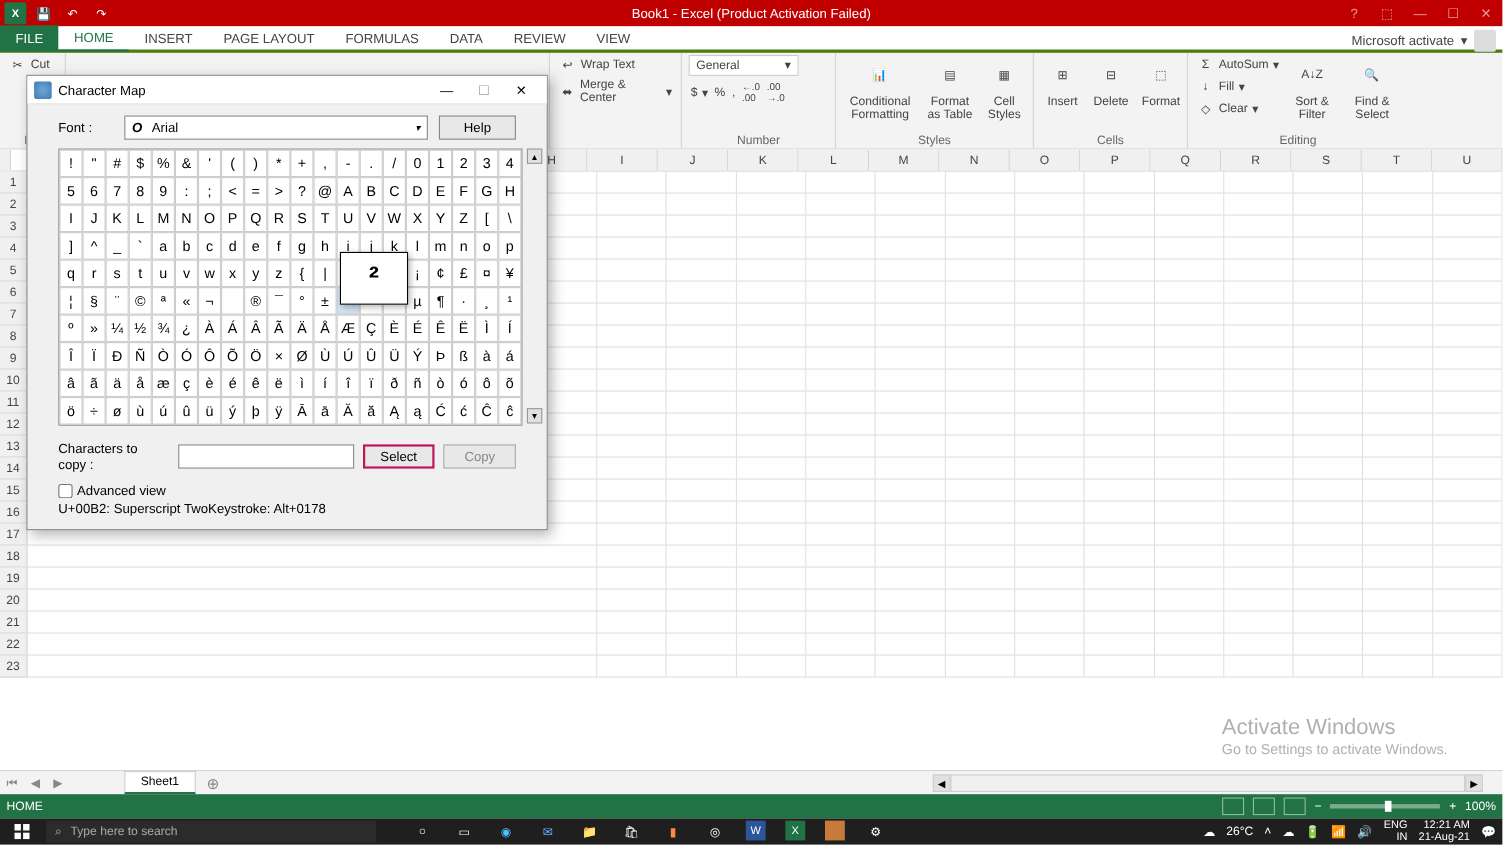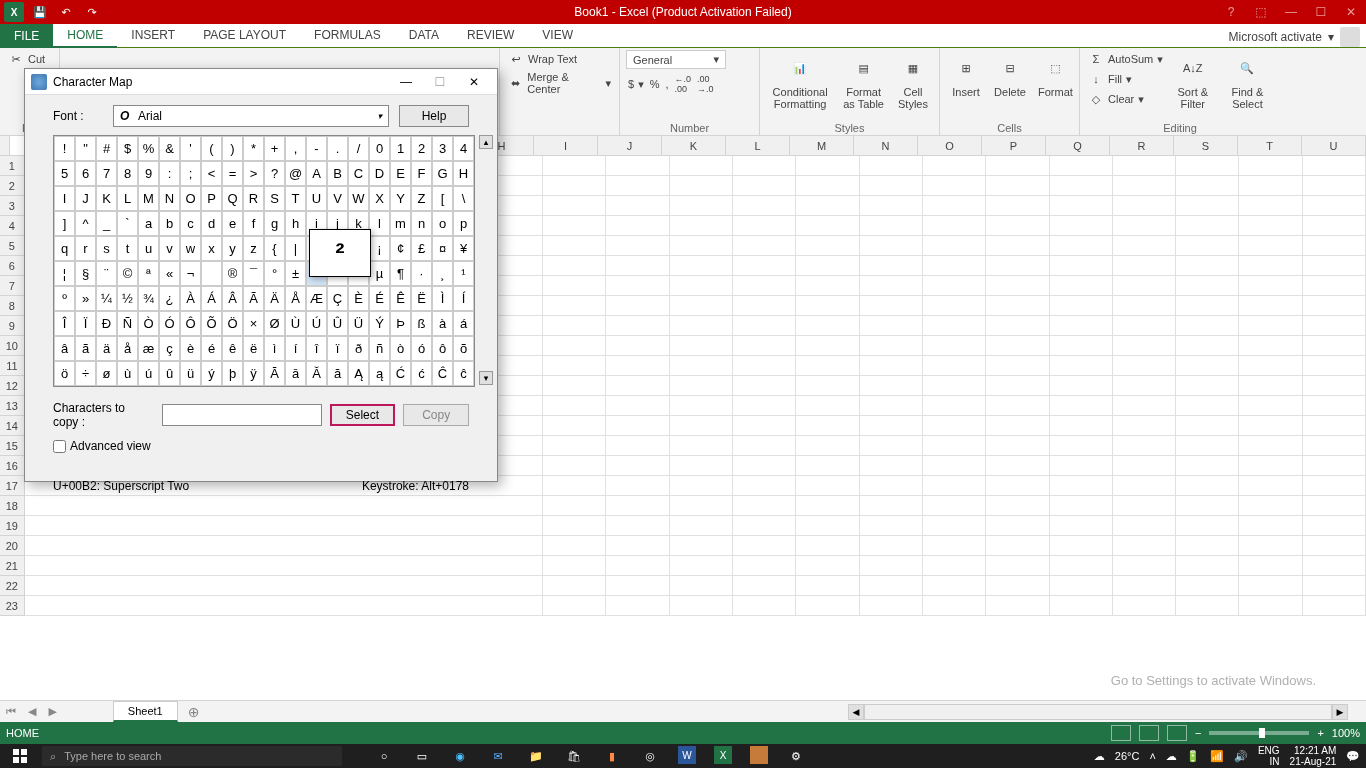--- a/index.html
+++ b/index.html
@@ -8,21 +8,21 @@
 
 .titlebar { height: 24px; background: #c00000; display: flex; align-items: center; position: relative; }
 .titlebar-left { display: flex; align-items: center; gap: 2px; padding-left: 2px; }
 .titlebar-left .qat { width: 24px; height: 22px; display: flex; align-items: center; justify-content: center; color: #fff; font-size: 11px; }
 .excel-icon { width: 20px; height: 20px; background: #217346; color: #fff; font-size: 10px; font-weight: bold; display: flex; align-items: center; justify-content: center; border-radius: 2px; }
 .titlebar-title { position: absolute; left: 50%; transform: translateX(-50%); color: #fff; font-size: 12px; }
 .titlebar-right { position: absolute; right: 0; display: flex; }
 .titlebar-right .winbtn { width: 30px; height: 24px; display: flex; align-items: center; justify-content: center; color: #fff; font-size: 12px; opacity: .6; }
 
 
-.tabs { height: 24px; background: #fff; display: flex; align-items: flex-start; border-bottom: 1px solid #4d7c0f; position: relative; }
+.tabs { height: 24px; background: #fff; display: flex; align-items: center; border-bottom: 3px solid #4d7c0f; position: relative; }
 .tab { padding: 4px 14px; font-size: 12px; color: #444; cursor: pointer; }
 .tab.file { background: #217346; color: #fff; height: 24px; display: flex; align-items: center; }
 .tab.active { color: #217346; border-bottom: 2px solid #217346; }
 .tabs-right { position: absolute; right: 6px; top: 3px; font-size: 12px; color: #444; display: flex; align-items: center; gap: 6px; }
 .user-icon { width: 20px; height: 20px; background: #ddd; border-radius: 2px; }
 
 
 .ribbon { height: 88px; background: #f3f3f3; border-bottom: 1px solid #d4d4d4; display: flex; font-size: 11px; color: #444; overflow: hidden; }
 .ribbon-group { border-right: 1px solid #d4d4d4; padding: 2px 6px 0 6px; display: flex; flex-direction: column; justify-content: space-between; }
 .ribbon-group-label { text-align: center; font-size: 11px; color: #666; padding-bottom: 1px; }
@@ -101,21 +101,21 @@
 .chargrid-scroll .sb { width: 14px; height: 14px; background: #e0e0e0; border: 1px solid #999; font-size: 9px; display:flex; align-items:center; justify-content:center; cursor:pointer; }
 
 .char-preview { position: absolute; left: 284px; top: 160px; width: 62px; height: 48px; background: #fff; border: 1px solid #000; box-shadow: 2px 2px 6px rgba(0,0,0,.3); display: flex; align-items: center; justify-content: center; font-size: 28px; font-family: Arial; font-weight: bold; pointer-events: none; }
 
 .copyrow { display: flex; align-items: center; gap: 8px; margin-top: 14px; }
 .copyrow label { font-size: 12px; }
 .copyrow input[type=text] { flex: 1; max-width: 160px; height: 22px; border: 1px solid #888; background:#fff; padding: 0 4px; }
 .copyrow button { width: 70px; height: 22px; border: 1px solid #0078d4; background: #e8e8e8; font-size: 12px; cursor: pointer; }
 .copyrow button.copy { border: 1px solid #aaa; color: #888; }
 .advrow { margin-top: 10px; font-size: 12px; display: flex; align-items: center; gap: 4px; }
-.statusrow { display: flex; justify-content: space-between; font-size: 12px; margin-top: 26px; }
+.statusrow { display: flex; font-size: 12px; margin-top: 2px; }
 
 svg { display: block; }
 </style>
 </head>
 <body>
 
 <div class="titlebar">
   <div class="titlebar-left">
     <div class="qat">
         <div class="excel-icon">X</div>
@@ -687,20 +687,21 @@
         <div class="cell"></div>
         <div class="cell"></div>
         <div class="cell"></div>
         <div class="cell"></div>
         <div class="cell"></div>
       </div>
     </div>
 </div>
 
 <div class="watermark">
+  <div class="wm1">Activate Windows</div>
   <div class="wm2">Go to Settings to activate Windows.</div>
 </div>
 
 <div class="sheettabs">
   <span class="sheettab-nav">⏮</span>
   <span class="sheettab-nav">◀</span>
   <span class="sheettab-nav">▶</span>
   <div class="sheettab">Sheet1</div>
   <div class="sheettab-add">⊕</div>
   <div class="sheettabs-scroll">

